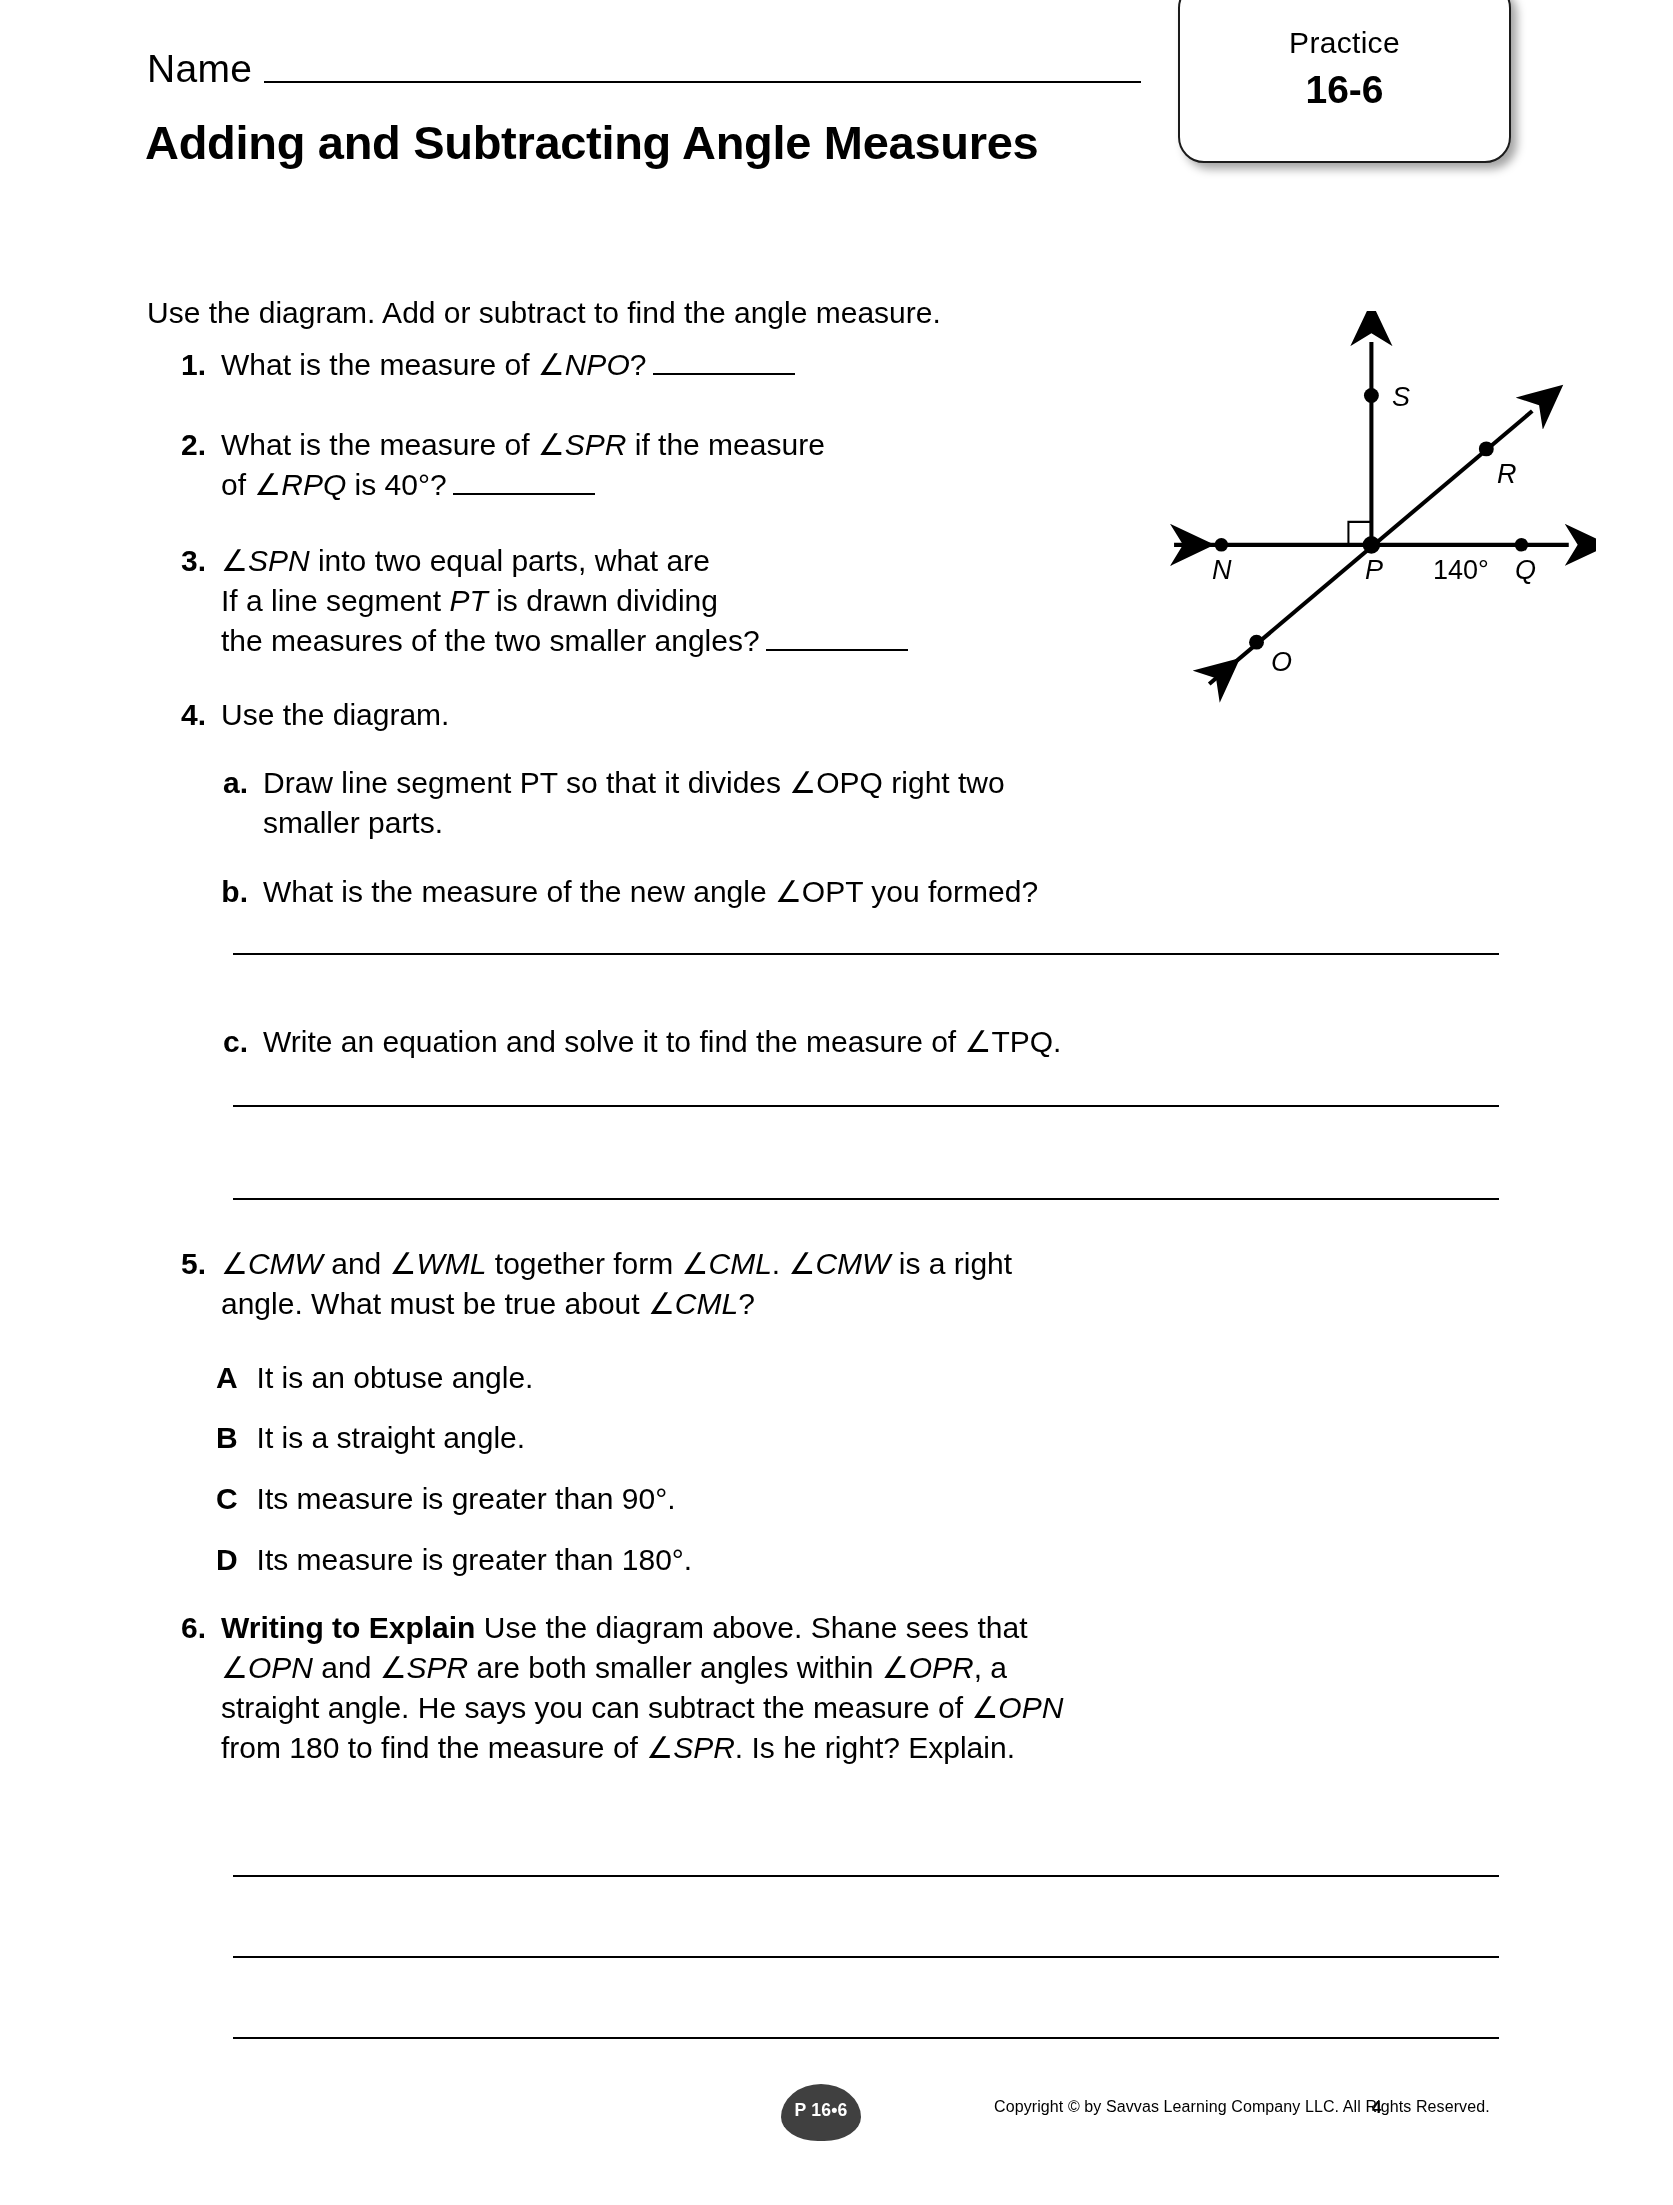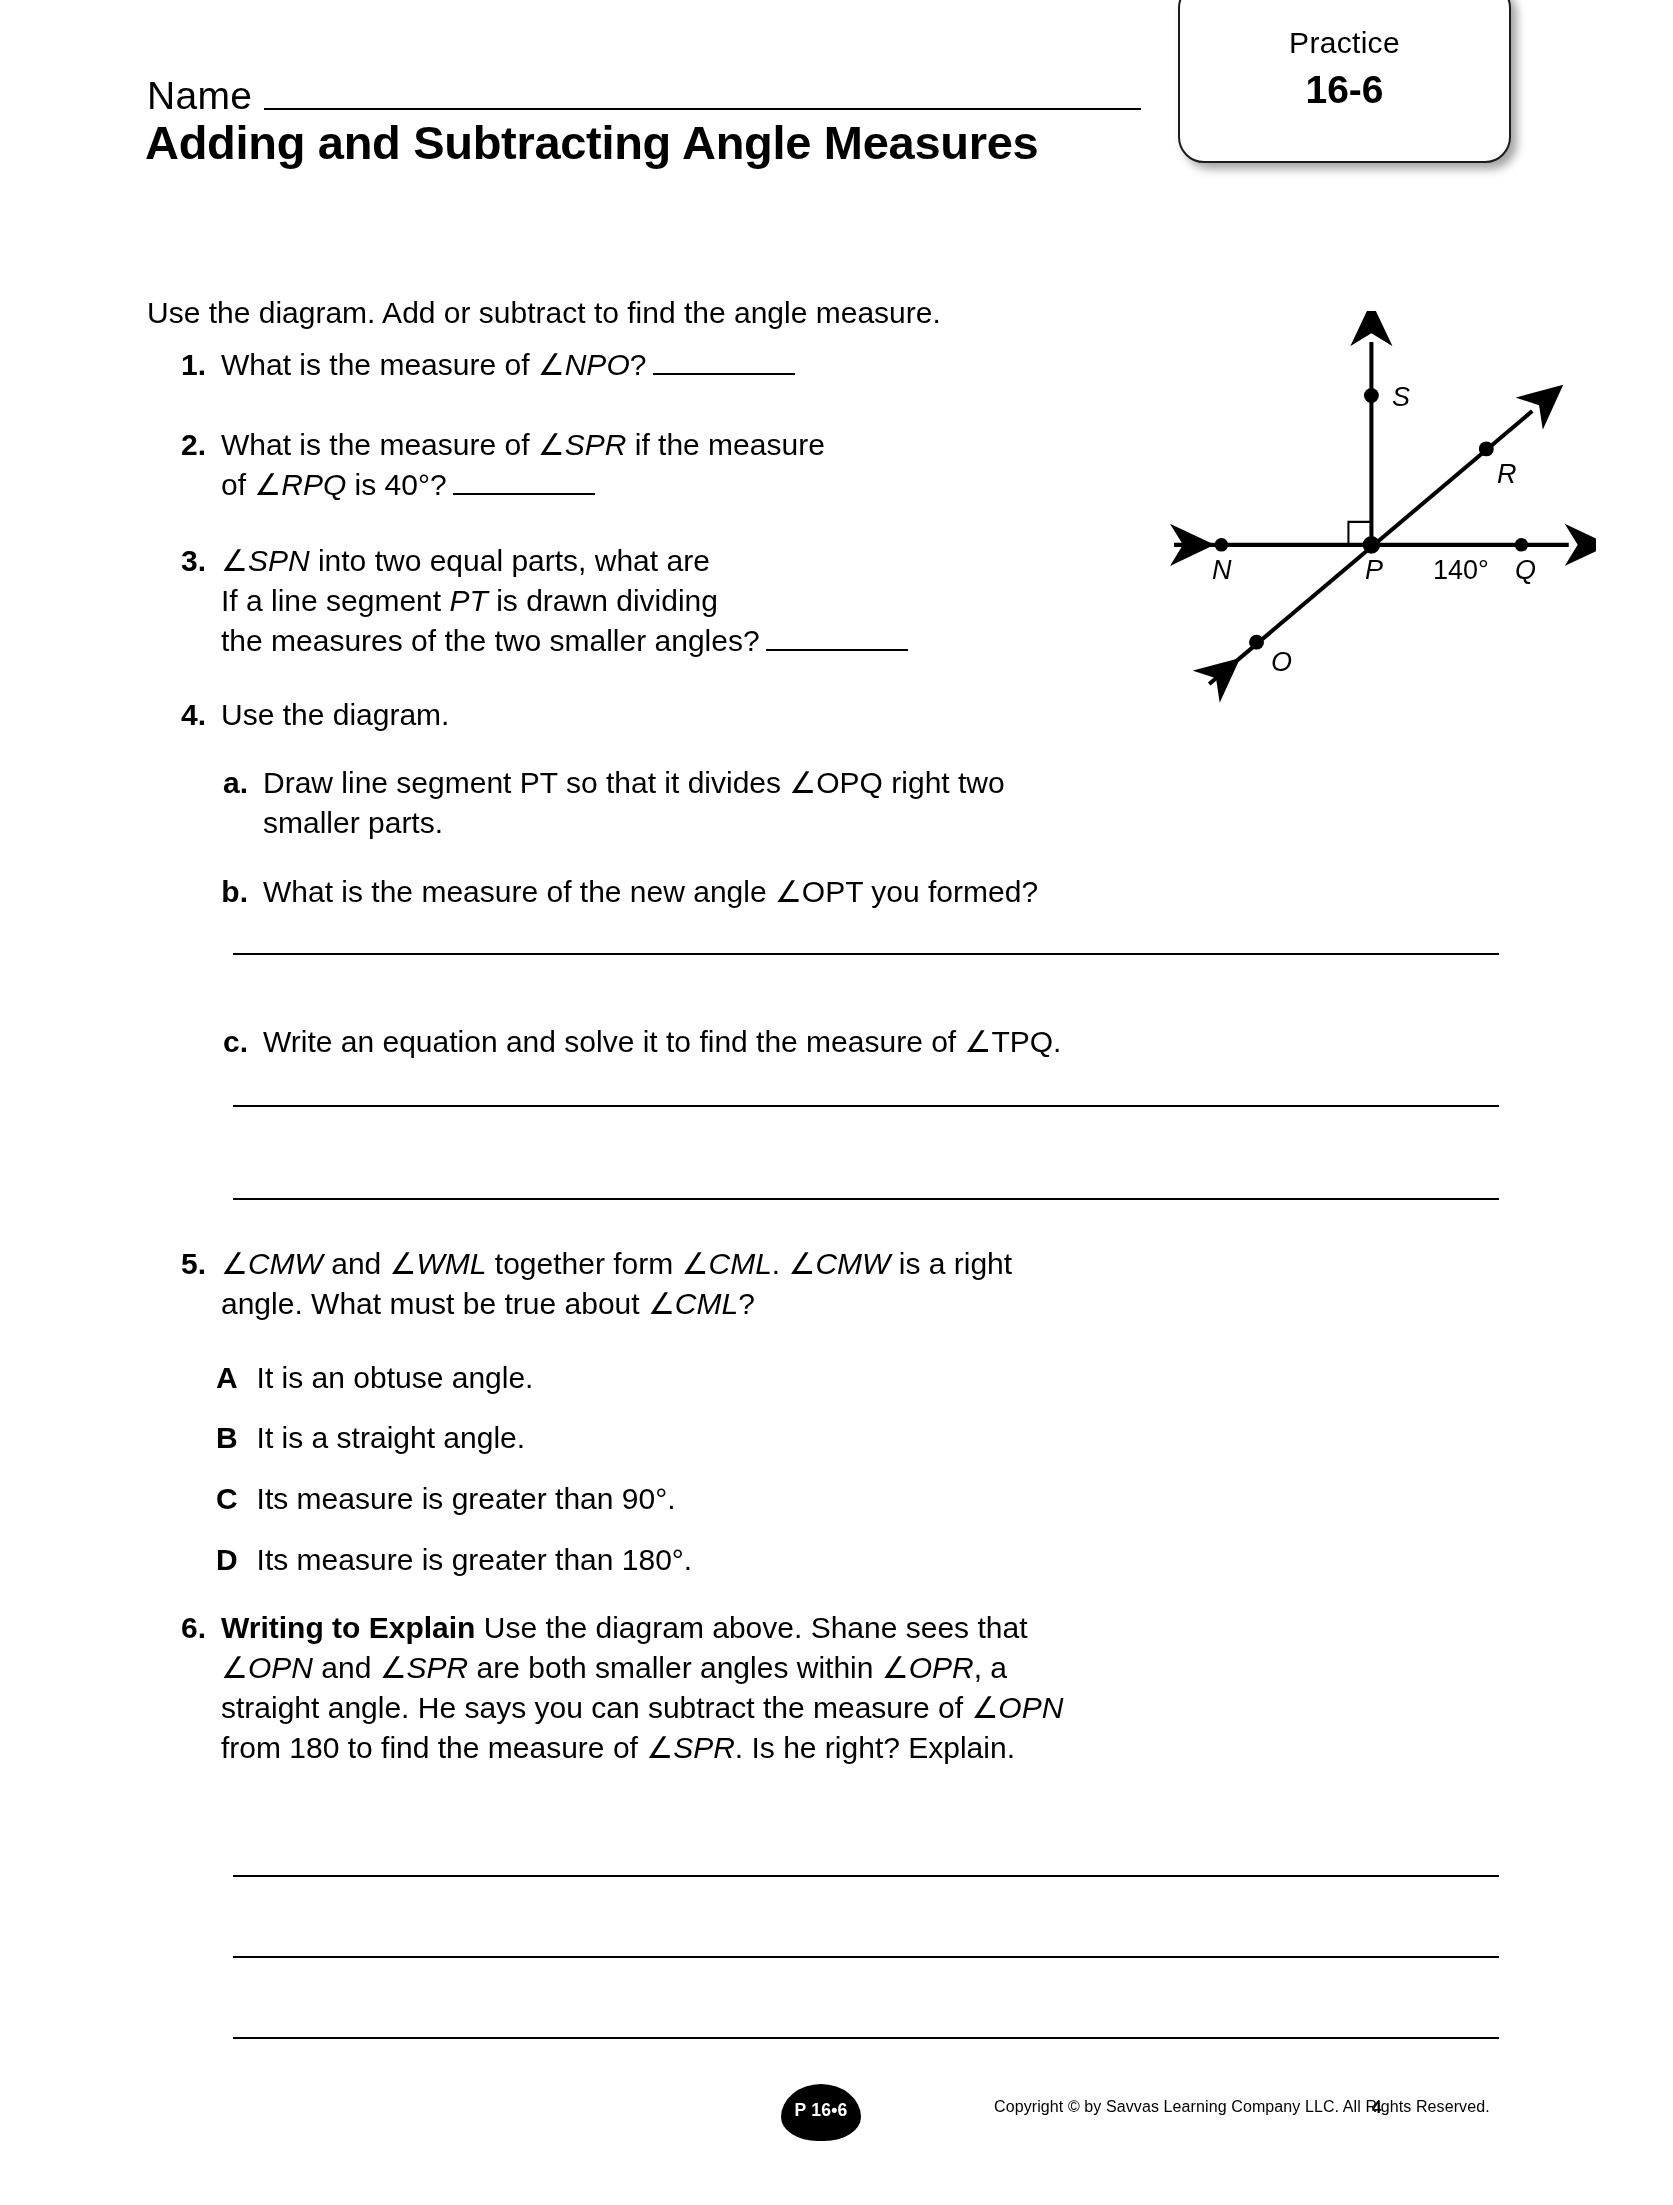--- a/index.html
+++ b/index.html
@@ -17,21 +17,20 @@
   }
 
   
   .name-row {
     position: absolute;
     left: 147px;
     top: 49px;
     width: 994px;
     display: flex;
     align-items: flex-end;
-    margin-top: 27px;
   }
   .name-label {
     font-size: 39px;
     font-weight: 400;
     letter-spacing: 0.3px;
     line-height: 1;
     white-space: nowrap;
   }
   .name-rule {
     flex: 1;
@@ -189,21 +188,21 @@
   }
   .dlabel.plain { font-style: normal; margin-left: 41px; }
 
   
   .footer-badge {
     position: absolute;
     left: 781px;
     top: 2084px;
     width: 80px;
     height: 57px;
-    background: #000000;
+    background: #404040;
     border-radius: 50% 50% 46% 46% / 58% 58% 42% 42%;
   }
   .footer-badge span {
     position: absolute;
     left: 0; right: 0;
     top: 16px;
     text-align: center;
     color: #ffffff;
     font-size: 17.6px;
     font-weight: 700;

